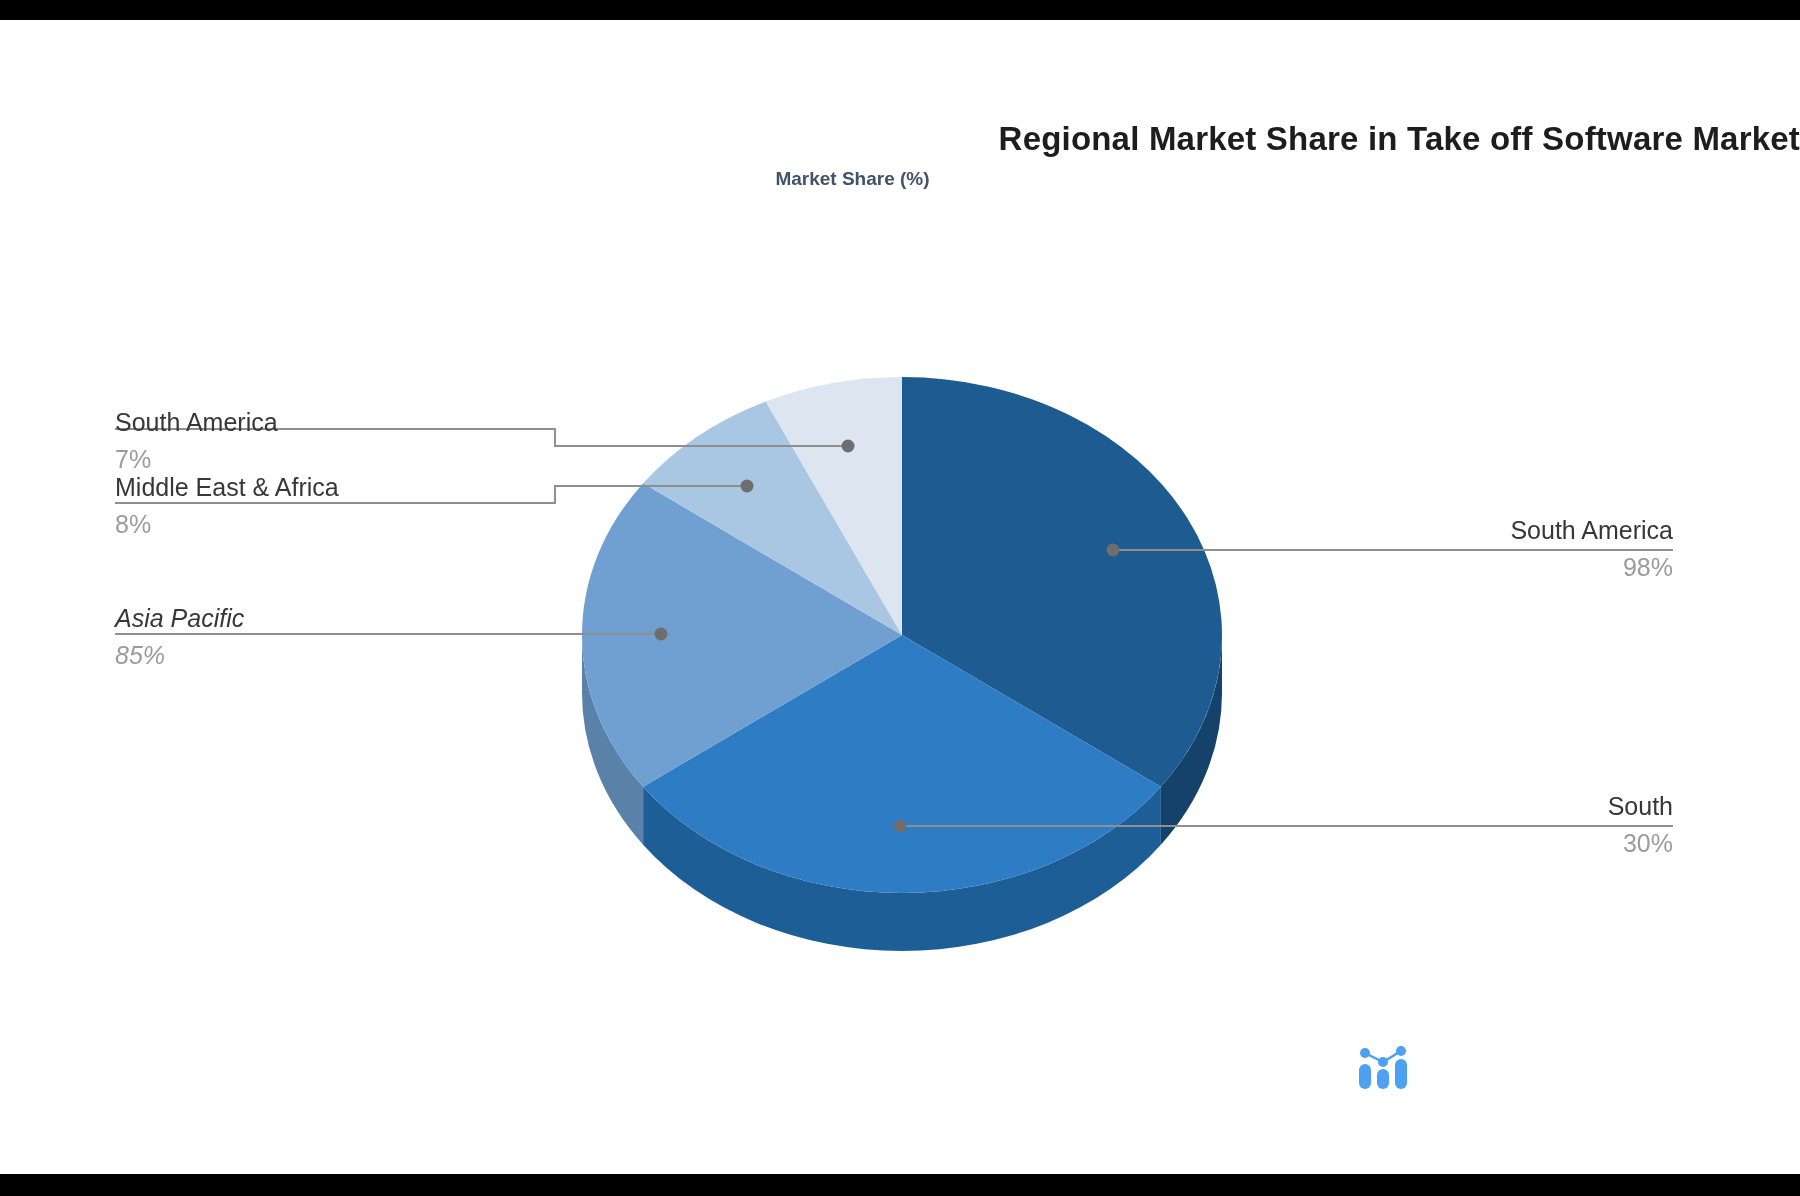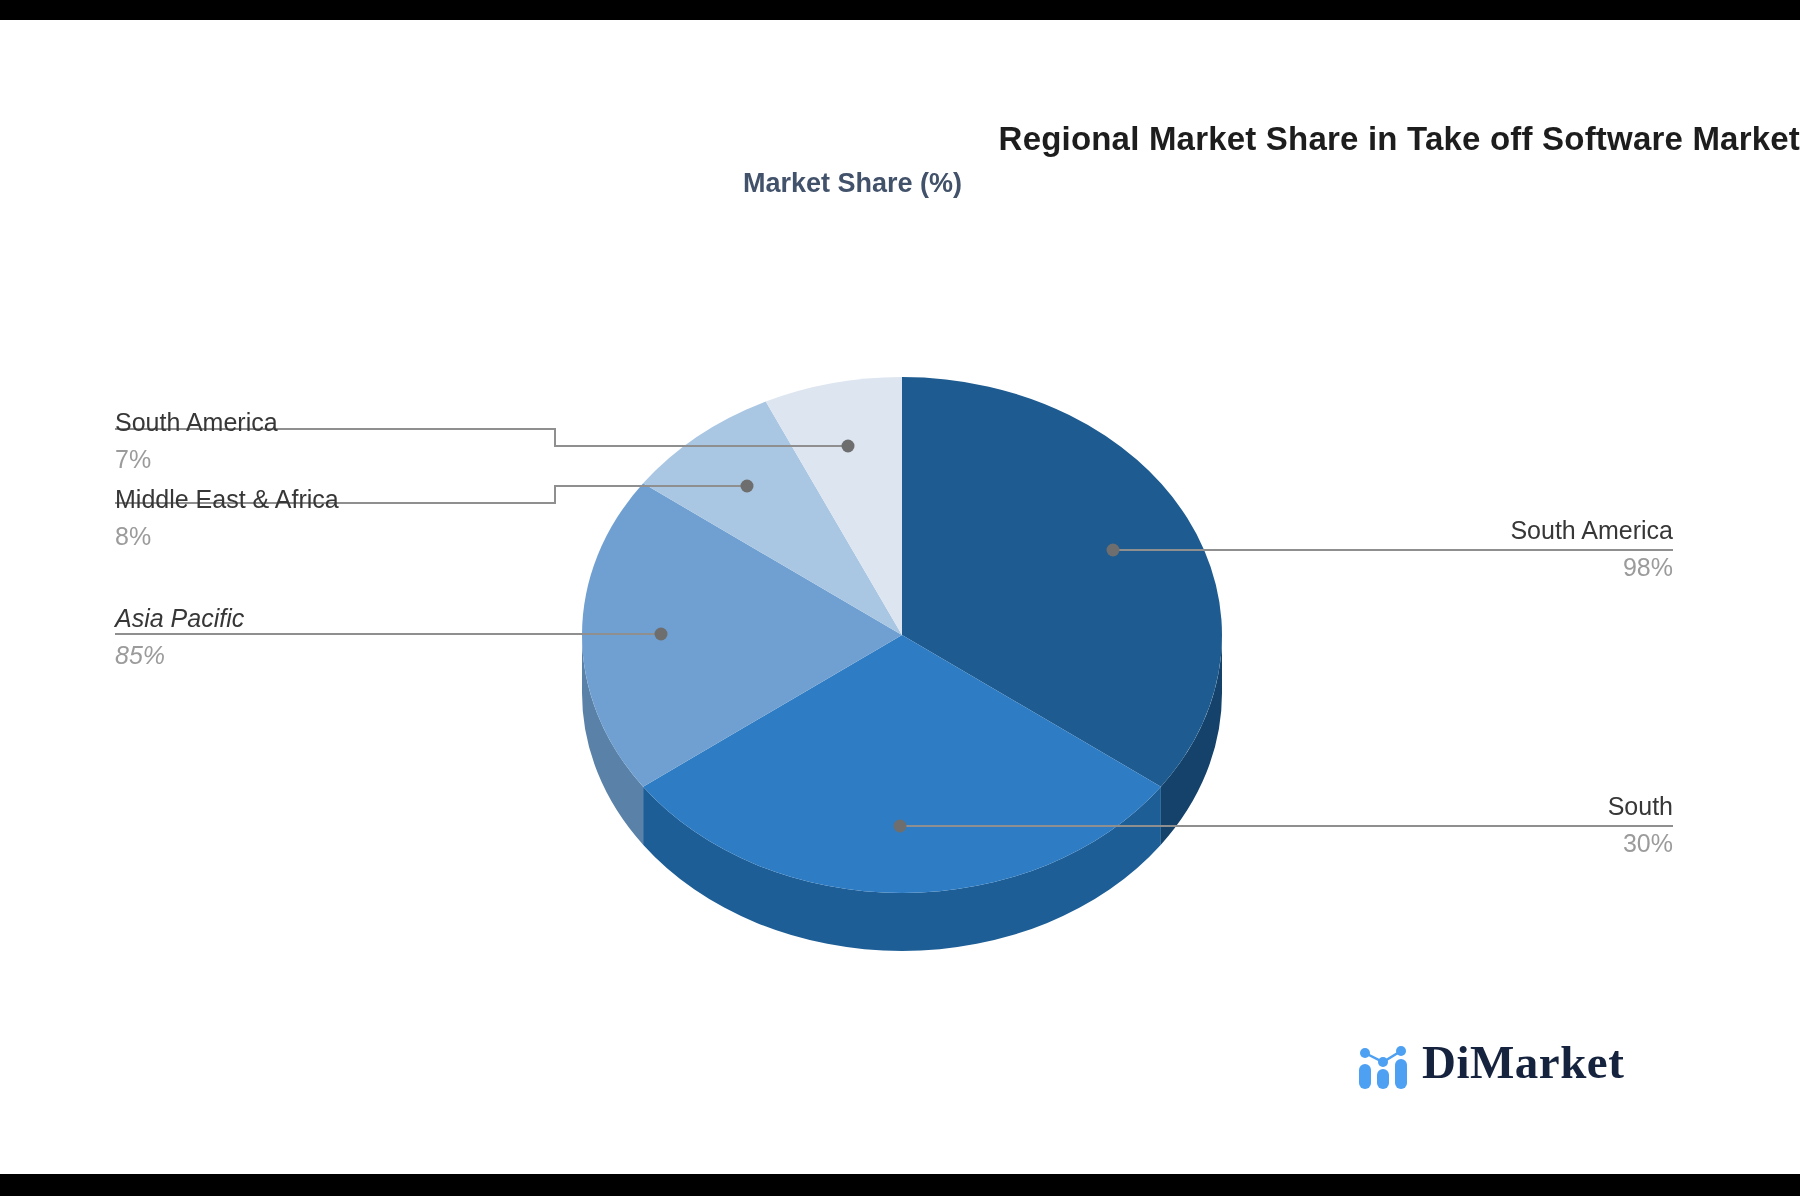--- a/index.html
+++ b/index.html
@@ -9,30 +9,30 @@
   }
   .edge-bar{position:absolute;left:0;width:1800px;background:#000;}
   #top-bar{top:0;height:20px;}
   #bottom-bar{bottom:0;height:22px;}
   #chart-title{
     position:absolute;left:0;top:120px;width:1800px;text-align:right;
     font-size:33px;font-weight:bold;color:#1d1d1d;letter-spacing:.2px;
   }
   #chart-subtitle{
     position:absolute;left:0;top:168px;width:1705px;text-align:center;
-    font-size:27px;font-weight:bold;color:#42526b;
+    font-size:19px;font-weight:bold;color:#42526b;
   }
   #pie-svg{position:absolute;left:0;top:0;}
   .callout-label{position:absolute;font-size:25px;line-height:30px;}
   .callout-label .name{color:#373737;display:block;}
   .callout-label .pct{color:#9b9b9b;display:block;margin-top:7px;}
   .left-side{left:115px;text-align:left;}
   .right-side{right:127px;text-align:right;}
   #lbl-south-america{top:398px;margin-top:9px;}
-  #lbl-middle-east{top:472px;margin-top:12px;}
+  #lbl-middle-east{top:472px;}
   #lbl-asia-pacific{top:603px;font-style:italic;}
   #lbl-north-america{top:515px;}
   #lbl-europe{top:791px;}
   #logo{position:absolute;left:1352px;top:1032px;display:flex;align-items:flex-end;}
   #logo-text{
     font-family:"Liberation Serif",serif;font-weight:bold;font-size:47px;
     color:#16233e;margin-left:8px;line-height:56px;letter-spacing:.5px;
   }
 </style>
 </head>
@@ -92,17 +92,16 @@
       <g id="logo-icon-g">
           <polyline points="13,21 31,30 49,19" fill="none" stroke="#4da0f2" stroke-width="2.5"></polyline>
           <rect x="7" y="32" width="12" height="25" rx="6" fill="#4da0f2"></rect>
           <rect x="25" y="37" width="12" height="20" rx="6" fill="#4da0f2"></rect>
           <rect x="43" y="27" width="12" height="30" rx="6" fill="#4da0f2"></rect>
           <circle cx="13" cy="21" r="5" fill="#4da0f2"></circle>
           <circle cx="31" cy="30" r="5" fill="#4da0f2"></circle>
           <circle cx="49" cy="19" r="5" fill="#4da0f2"></circle>
         </g>
     </svg>
-    <span id="logo-text">DiMarket</span>
   </div>
 
   <div id="bottom-bar" class="edge-bar"></div>
 </div>
 
 </body></html>

